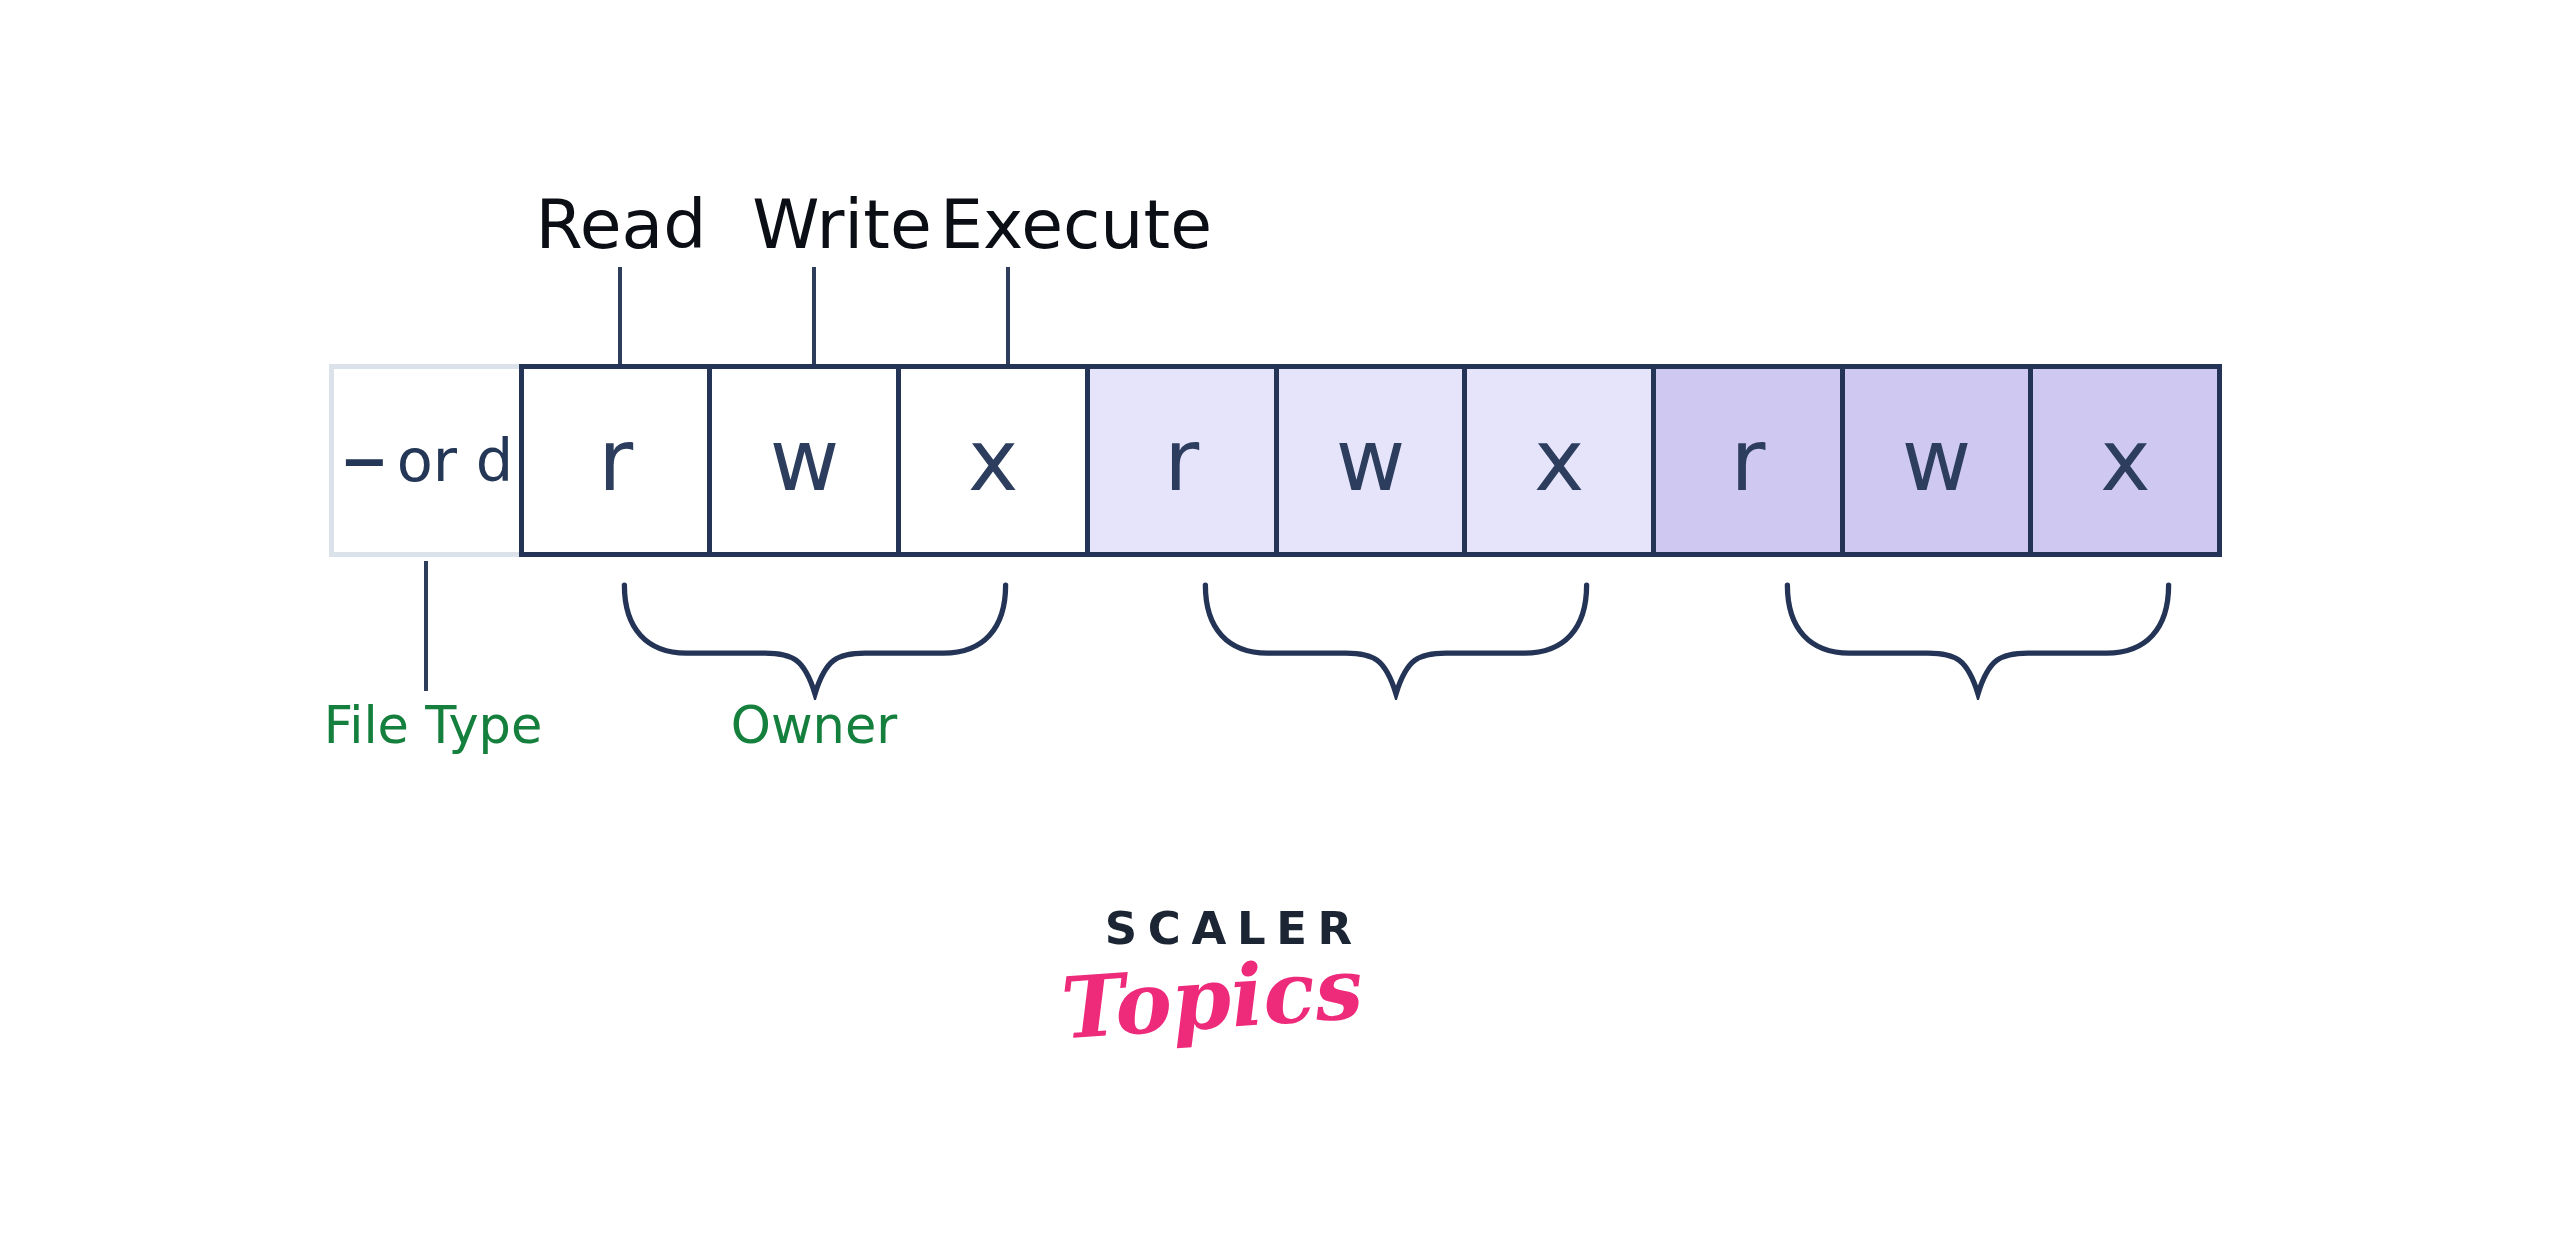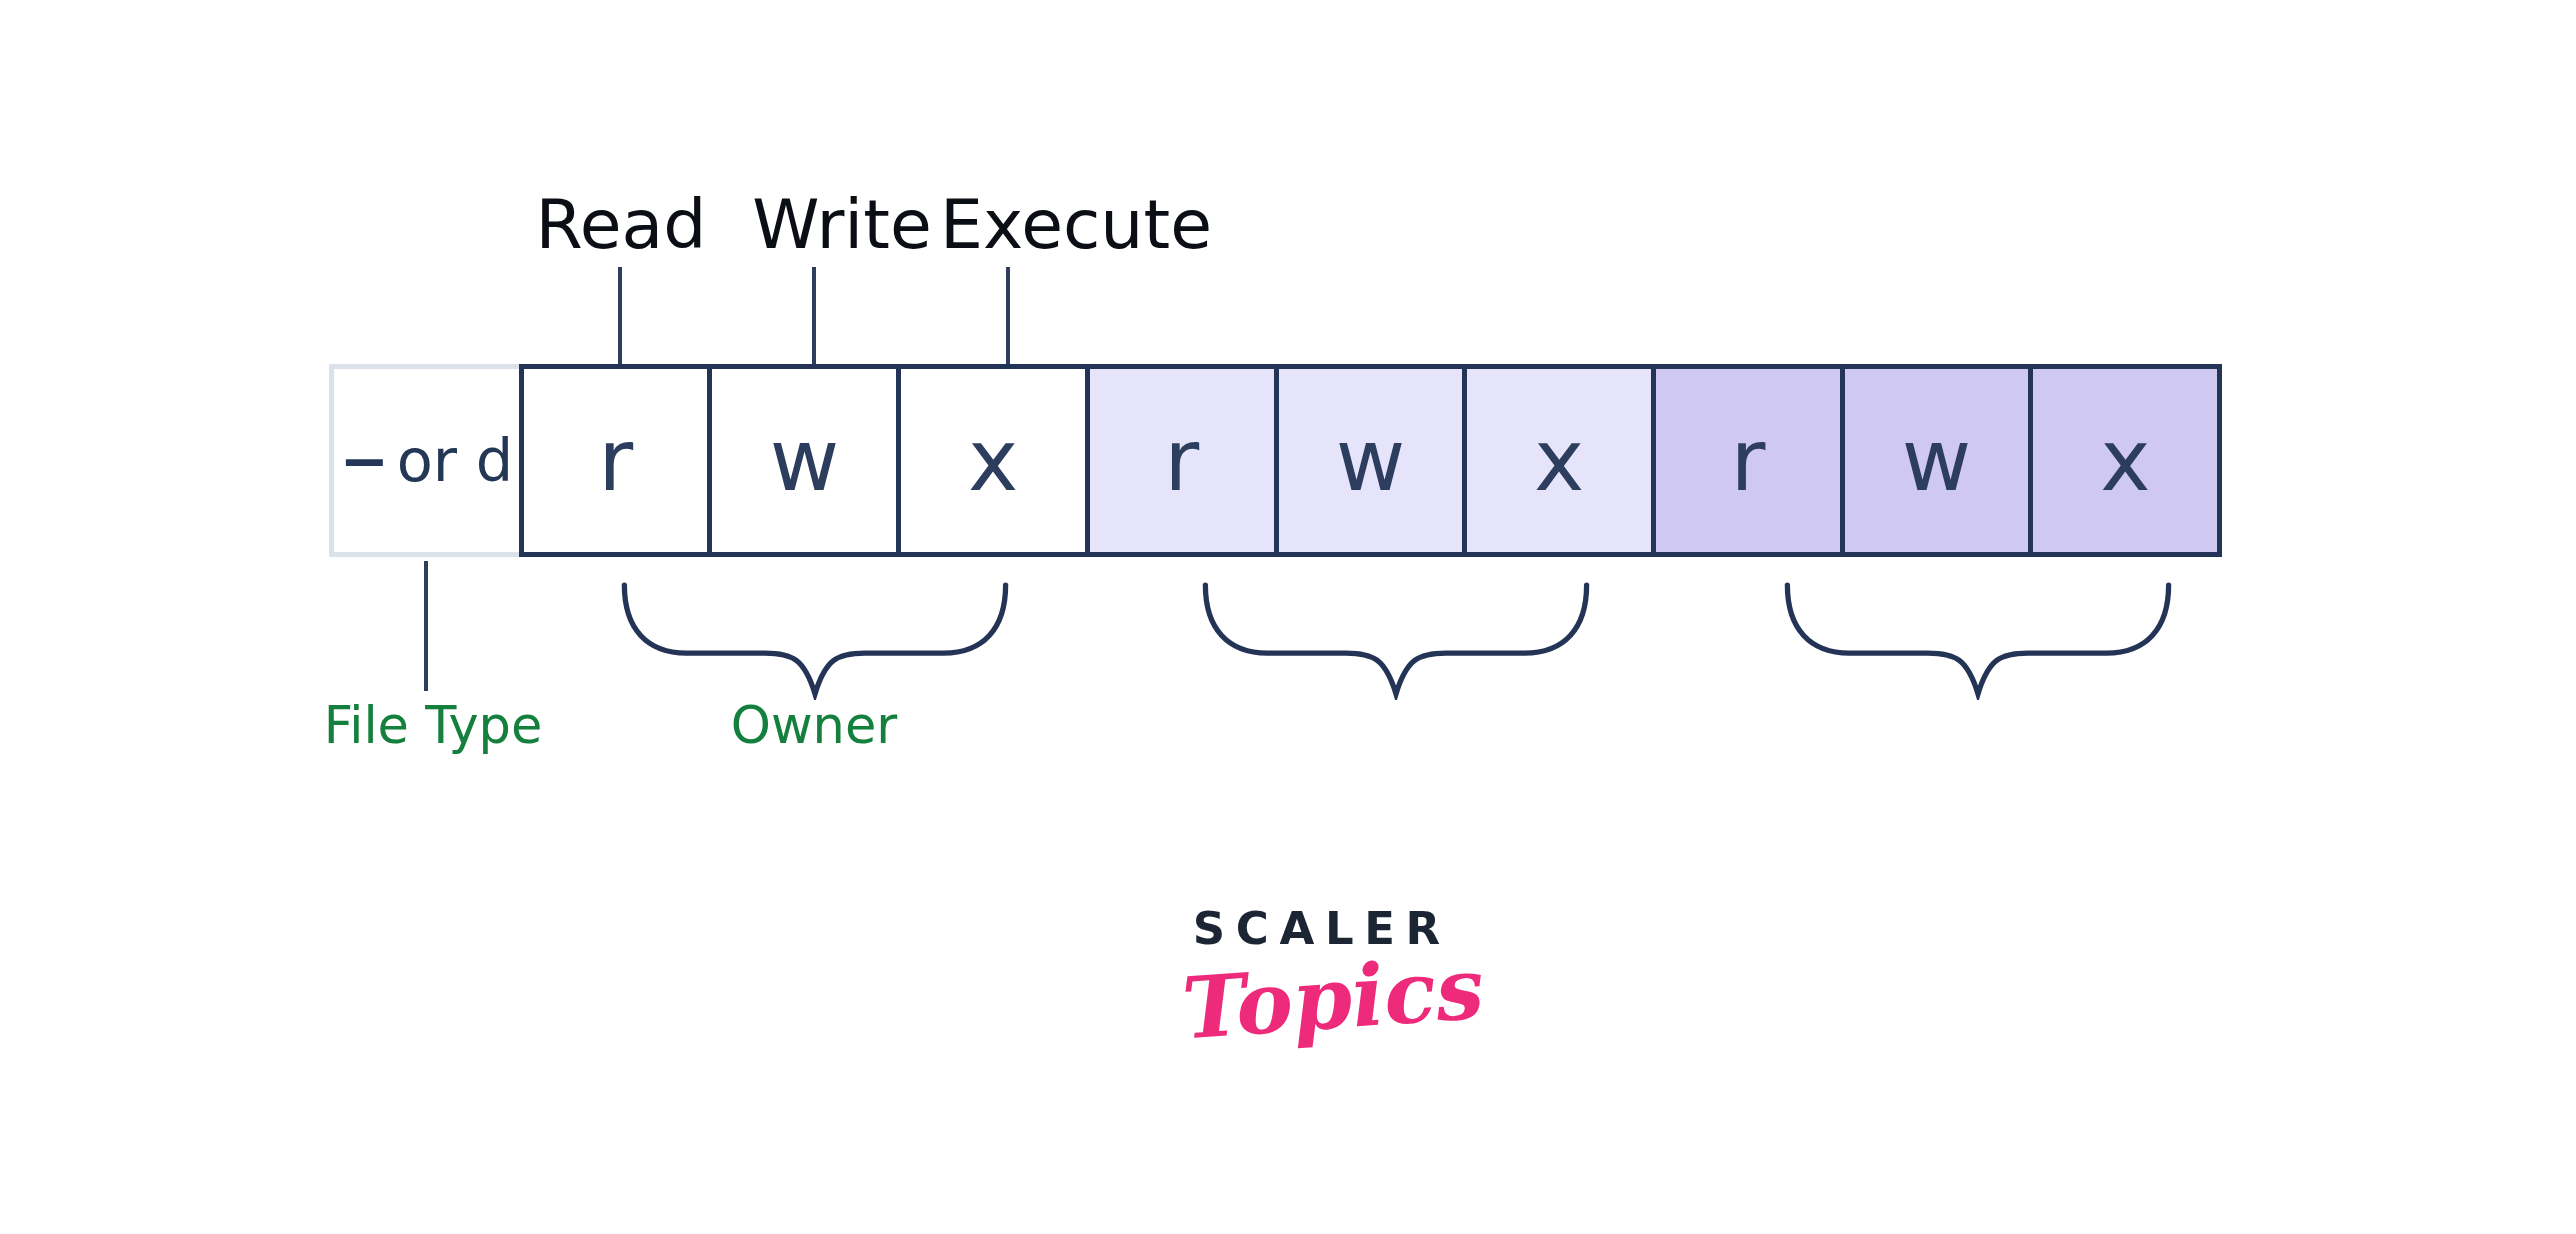--- a/index.html
+++ b/index.html
@@ -100,24 +100,24 @@
     white-space: nowrap;
   }
   #label-filetype { left: 433px; }
   #label-owner    { left: 814px; }
   #label-group    { left: 1396px; }
   #label-other    { left: 1978px; }
 
   
   #logo {
     position: absolute;
-    left: 1333px;
+    left: 1212px;
     top: 906px;
     transform: translateX(-50%);
-    text-align: left;
+    text-align: right;
   }
   #logo-primary {
     font-size: 45px;
     font-weight: 800;
     letter-spacing: 10.6px;
     text-indent: 10.6px;
     color: #1b2533;
     line-height: 1;
   }
   #logo-secondary {

